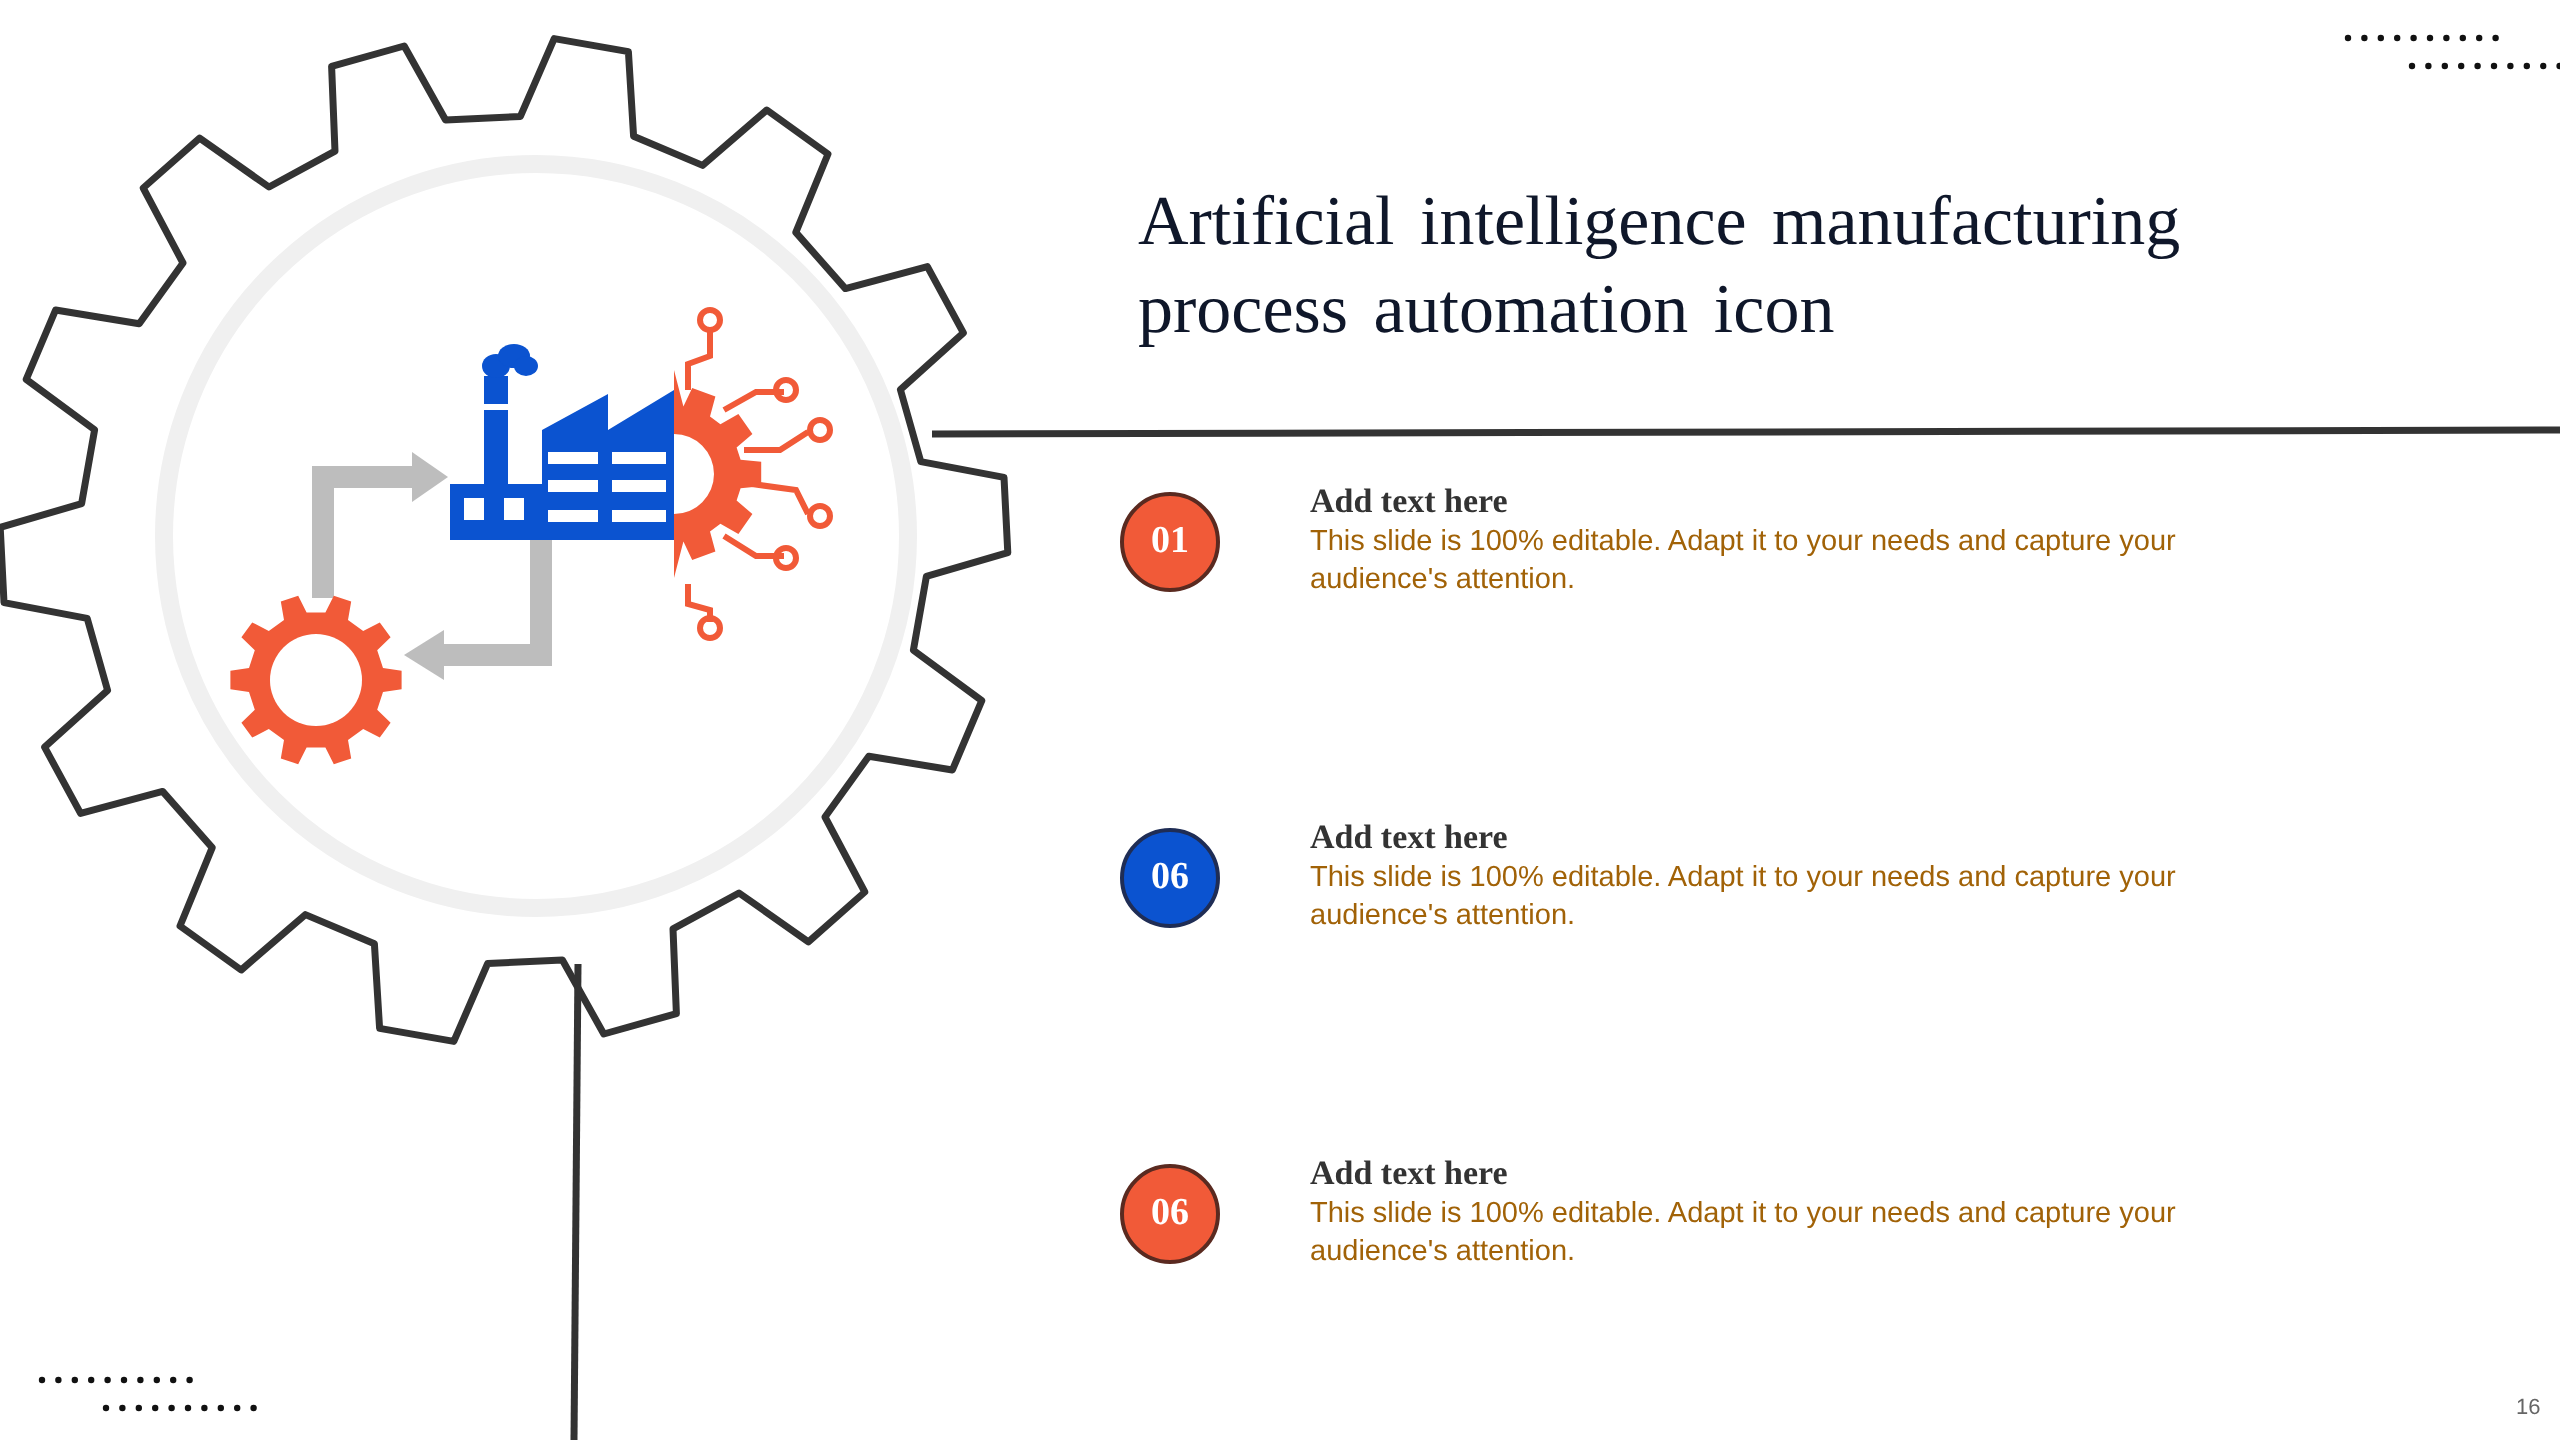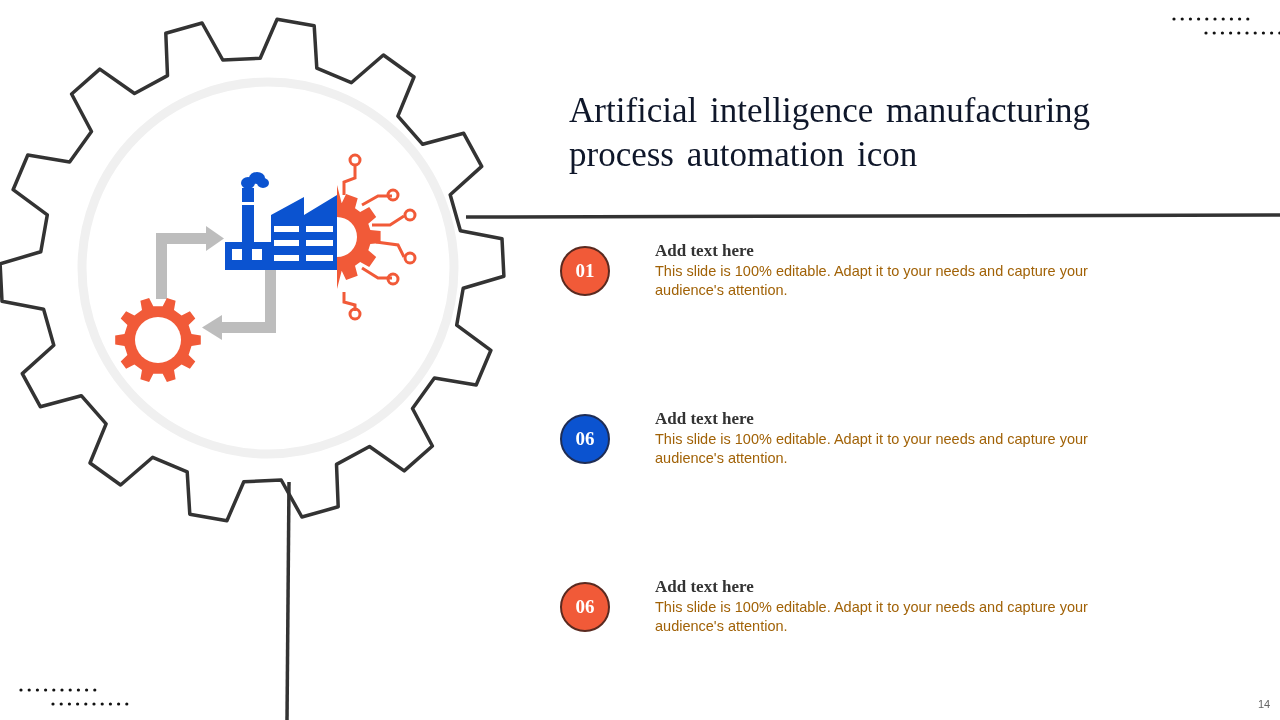--- a/index.html
+++ b/index.html
@@ -145,13 +145,13 @@
   <div class="item-head">Add text here</div>
   <div class="item-body">This slide is 100% editable. Adapt it to your needs and capture your audience's attention.</div>
 </div>
 
 <div class="item" style="top:582px;">
   <div class="badge" style="background:#F15A38;">06</div>
   <div class="item-head">Add text here</div>
   <div class="item-body">This slide is 100% editable. Adapt it to your needs and capture your audience's attention.</div>
 </div>
 
-<div class="page-num">14</div>
+<div class="page-num">16</div>
 
 </body></html>

